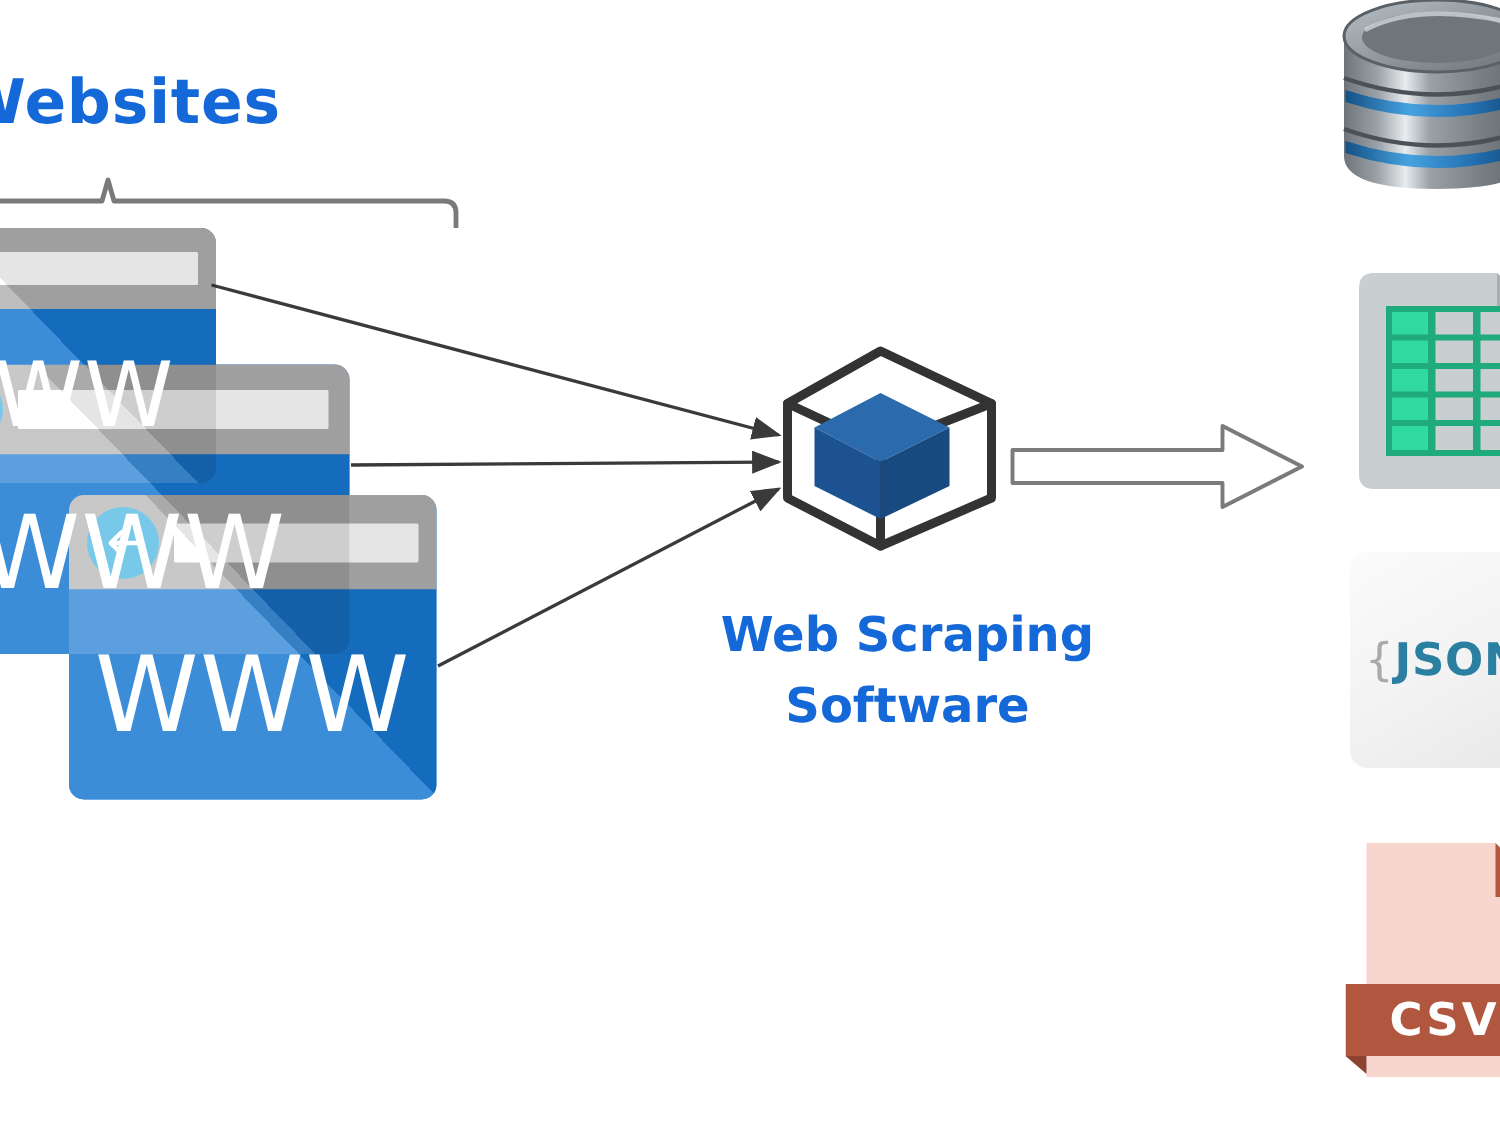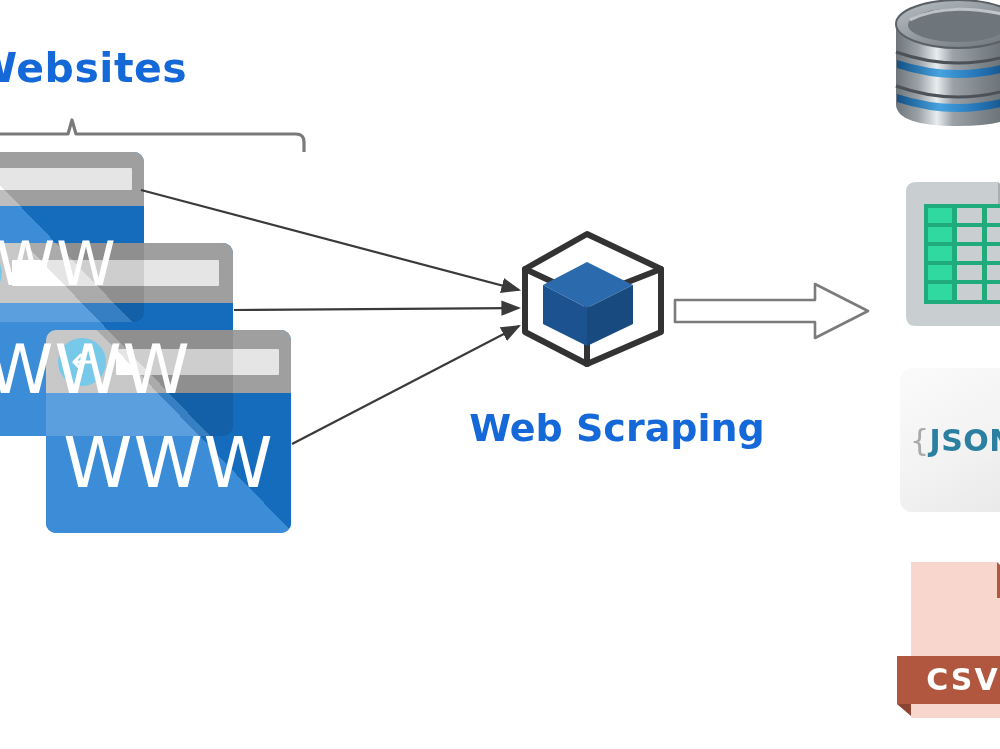--- a/index.html
+++ b/index.html
@@ -112,27 +112,27 @@
     position: absolute;
     left: 505px;
     top: 228px;
     width: 165px;
     height: 140px;
   }
 
   
   #software-label {
     position: absolute;
-    left: 462px;
+    left: 450px;
     top: 400px;
     width: 310px;
     text-align: center;
     font-family: "DejaVu Sans", sans-serif;
     font-weight: bold;
-    font-size: 38px;
+    font-size: 32px;
     line-height: 1.48;
     color: #1568d8;
   }
 
   
   #big-arrow {
     position: absolute;
     left: 672px;
     top: 280px;
     width: 200px;
@@ -233,20 +233,21 @@
     <path d="M20 41 L82 70 L156 41" fill="none" stroke="#333333" stroke-width="6" stroke-linejoin="round" stroke-linecap="round"></path>
     <path d="M82 70 L82 136" fill="none" stroke="#333333" stroke-width="6" stroke-linecap="round"></path>
 
     <polygon points="82,34 128,57 82,80 38,57" fill="#2a6aad"></polygon>
     <polygon points="38,57 82,80 82,118 38,96" fill="#1d5291"></polygon>
     <polygon points="128,57 82,80 82,118 128,96" fill="#18497f"></polygon>
   </svg>
 
   <div id="software-label">
     <div>Web Scraping</div>
+    <div>Software</div>
   </div>
 
   <svg id="big-arrow" viewBox="0 0 200 62">
     <polygon points="3,20 143,20 143,4 196,31 143,58 143,42 3,42" fill="#ffffff" stroke="#7b7b7b" stroke-width="2.6" stroke-linejoin="round"></polygon>
   </svg>
 
   <svg class="output-icon" id="icon-database" viewBox="0 0 148 146">
     <defs>
       <linearGradient id="dbBody" x1="0" y1="0" x2="1" y2="0">
         <stop offset="0%" stop-color="#6d747a"></stop>

